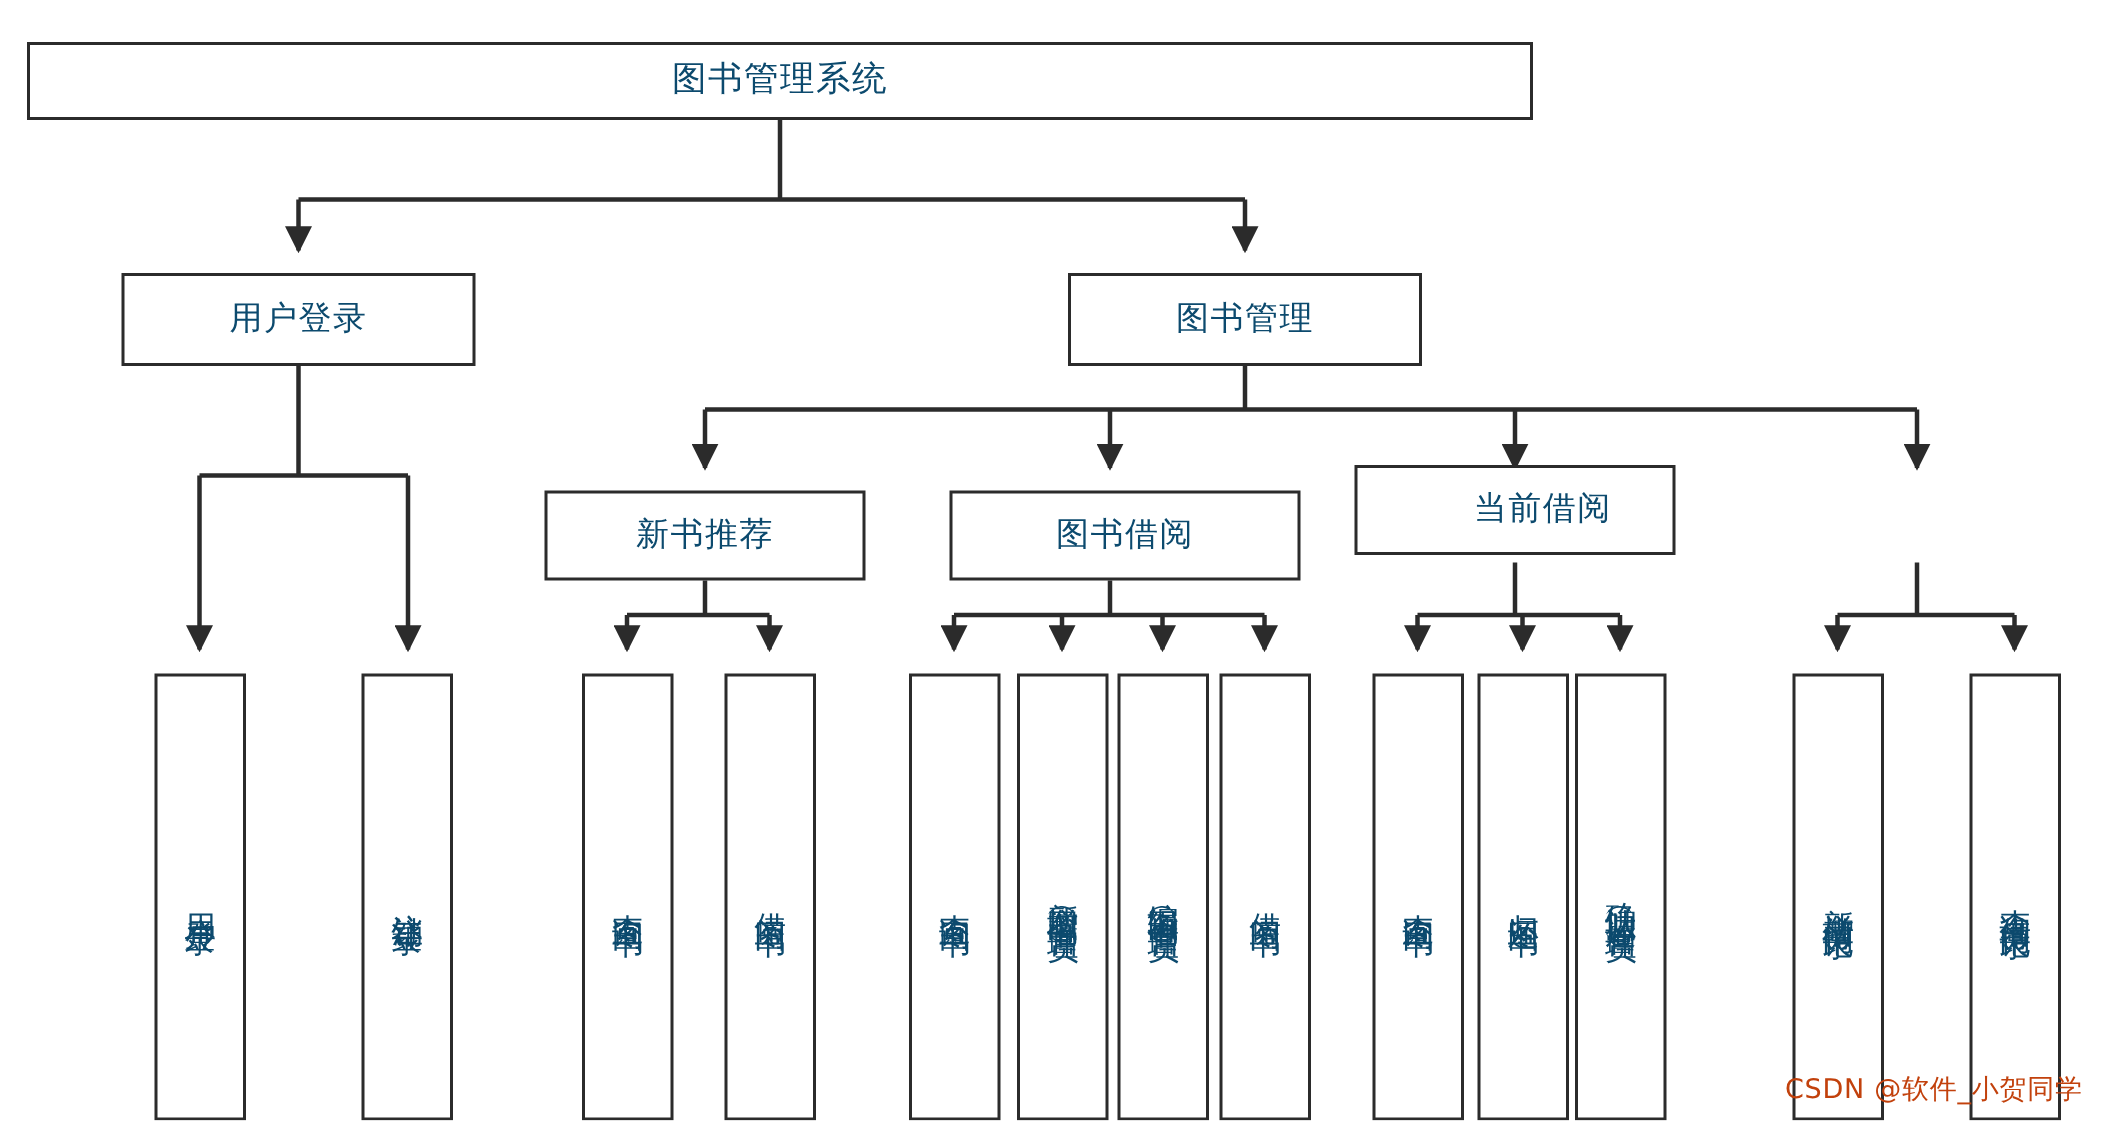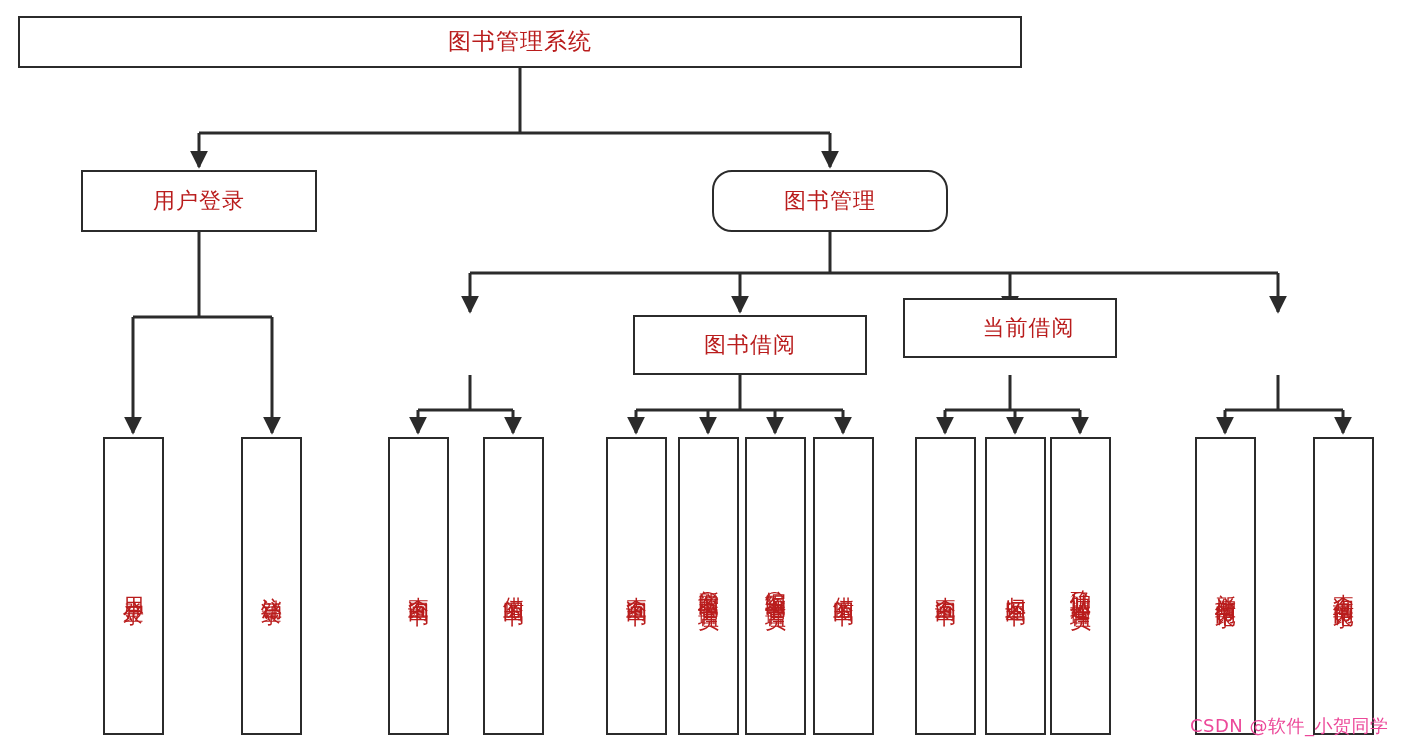--- a/index.html
+++ b/index.html
@@ -26,21 +26,22 @@
     pointer-events: none;
   }
   .node {
     position: absolute;
     box-sizing: border-box;
     border: 2px solid #2b2b2b;
     background: #ffffff;
     display: flex;
     align-items: center;
     justify-content: center;
-    color: #b91c1c;
+    color: #0c4a6e;
+    margin-top: 12px;
   }
   .node.h {
     font-size: 22px;
     line-height: 1.1;
     letter-spacing: 1px;
   }
   .node.root {
     font-size: 23px;
   }
   .node.v {
@@ -60,21 +61,21 @@
     white-space: nowrap;
   }
   .node.v {
     writing-mode: horizontal-tb;
   }
   .watermark {
     position: absolute;
     left: 1190px;
     top: 714px;
     font-size: 18px;
-    color: #ec4899;
+    color: #c2410c;
     white-space: nowrap;
     letter-spacing: 0.5px;
   }
 </style>
 </head>
 <body>
 
 <div id="canvas">
 
   <svg id="edges" viewBox="0 0 1405 747" xmlns="http://www.w3.org/2000/svg">
@@ -127,24 +128,27 @@
     </g>
   </svg>
 
   <div class="node h root" style="left:18px; top:16px; width:1004px; height:52px;">
     <span>图书管理系统</span>
   </div>
 
   <div class="node h" style="left:81px; top:170px; width:236px; height:62px;">
     <span>用户登录</span>
   </div>
-  <div class="node h" style="left:712px; top:170px; width:236px; height:62px;border-radius:20px;">
+  <div class="node h" style="left:712px; top:170px; width:236px; height:62px;">
     <span>图书管理</span>
   </div>
 
+  <div class="node h" style="left:363px; top:315px; width:214px; height:60px;">
+    <span>新书推荐</span>
+  </div>
   <div class="node h" style="left:633px; top:315px; width:234px; height:60px;">
     <span>图书借阅</span>
   </div>
   <div class="node h" style="left:903px; top:298px; width:214px; height:60px;padding-left:37px;">
     <span>当前借阅</span>
   </div>
 
   <div class="node v" style="left:103px; top:437px; width:61px; height:298px;">
     <span class="vtext">用户登录</span>
   </div>

